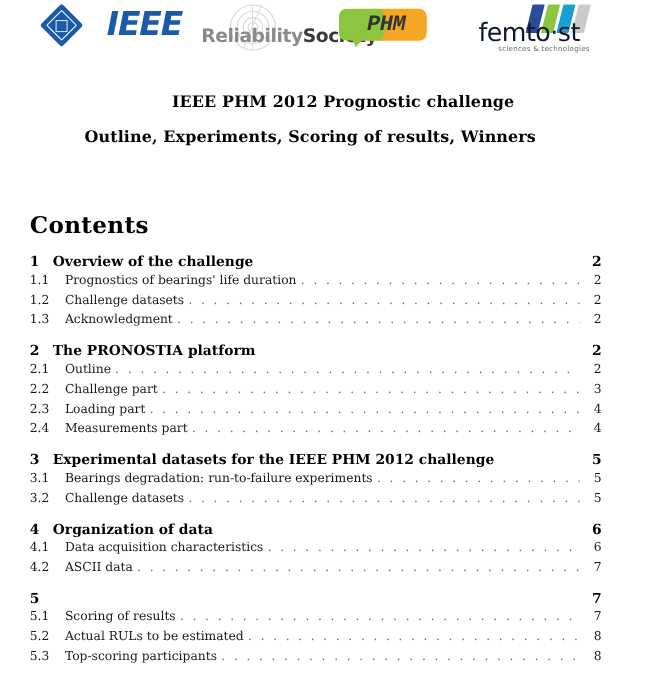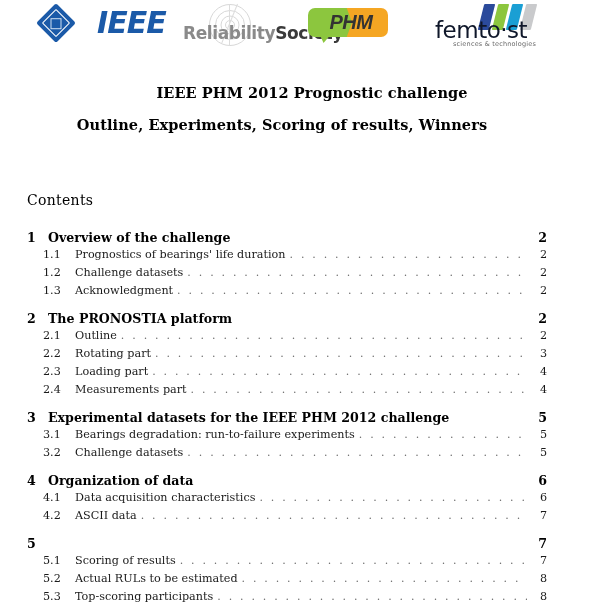--- a/index.html
+++ b/index.html
@@ -119,21 +119,21 @@
     width: 13px; height: 10px;
     background: #8cc63e;
     clip-path: polygon(0% 0%, 100% 0%, 35% 100%);
   }
   .phm-text {
     position: absolute;
     left: 0; top: 0;
     width: 86px; height: 29px;
     line-height: 29px;
     text-align: center;
-    font-family: Liberation Sans, sans-serif;
+    font-family: Liberation Mono, monospace;
     font-weight: bold;
     font-style: italic;
     font-size: 20px;
     letter-spacing: -0.5px;
     color: #333333;
   }
 
   
   #logo-femto { left: 435px; top: 4px; width: 110px; height: 44px; }
   .fem-stripes { position: absolute; left: 46px; top: 0px; width: 62px; height: 26px; }
@@ -181,22 +181,22 @@
     text-align: center;
     font-size: 14.5px;
     font-weight: bold;
     letter-spacing: 0.1px;
   }
 
   
   #contents-heading {
     position: absolute;
     left: 27px; top: 192px;
-    font-size: 14px;
-    font-weight: normal;
+    font-size: 21px;
+    font-weight: bold;
     letter-spacing: 0.3px;
   }
 
   #toc {
     position: absolute;
     left: 27px; top: 229px;
     width: 520px;
   }
 
   .toc-section, .toc-sub {
@@ -217,21 +217,20 @@
     color: #1a1a1a;
   }
 
   .toc-num {
     flex: 0 0 auto;
     width: 21px;
   }
   .toc-subnum {
     flex: 0 0 auto;
     width: 32px;
-    margin-left: 16px;
   }
   .toc-label {
     flex: 0 0 auto;
     white-space: nowrap;
   }
   .toc-fill {
     flex: 1 1 auto;
     overflow: hidden;
     white-space: nowrap;
     margin: 0 4px;
@@ -325,21 +324,21 @@
       <span class="toc-page">2</span>
     </div>
     <div class="toc-sub">
       <span class="toc-subnum">2.1</span>
       <span class="toc-label">Outline</span>
       <span class="toc-fill">. . . . . . . . . . . . . . . . . . . . . . . . . . . . . . . . . . . . . . . . . . . . . . . . . . . . . . . . . . . . . . . . . . . . . . . . . . . .</span>
       <span class="toc-page">2</span>
     </div>
     <div class="toc-sub">
       <span class="toc-subnum">2.2</span>
-      <span class="toc-label">Rotating part</span>
+      <span class="toc-label">Challenge part</span>
       <span class="toc-fill">. . . . . . . . . . . . . . . . . . . . . . . . . . . . . . . . . . . . . . . . . . . . . . . . . . . . . . . . . . . . . . . . . . . . . . . . . . . .</span>
       <span class="toc-page">3</span>
     </div>
     <div class="toc-sub">
       <span class="toc-subnum">2.3</span>
       <span class="toc-label">Loading part</span>
       <span class="toc-fill">. . . . . . . . . . . . . . . . . . . . . . . . . . . . . . . . . . . . . . . . . . . . . . . . . . . . . . . . . . . . . . . . . . . . . . . . . . . .</span>
       <span class="toc-page">4</span>
     </div>
     <div class="toc-sub">

